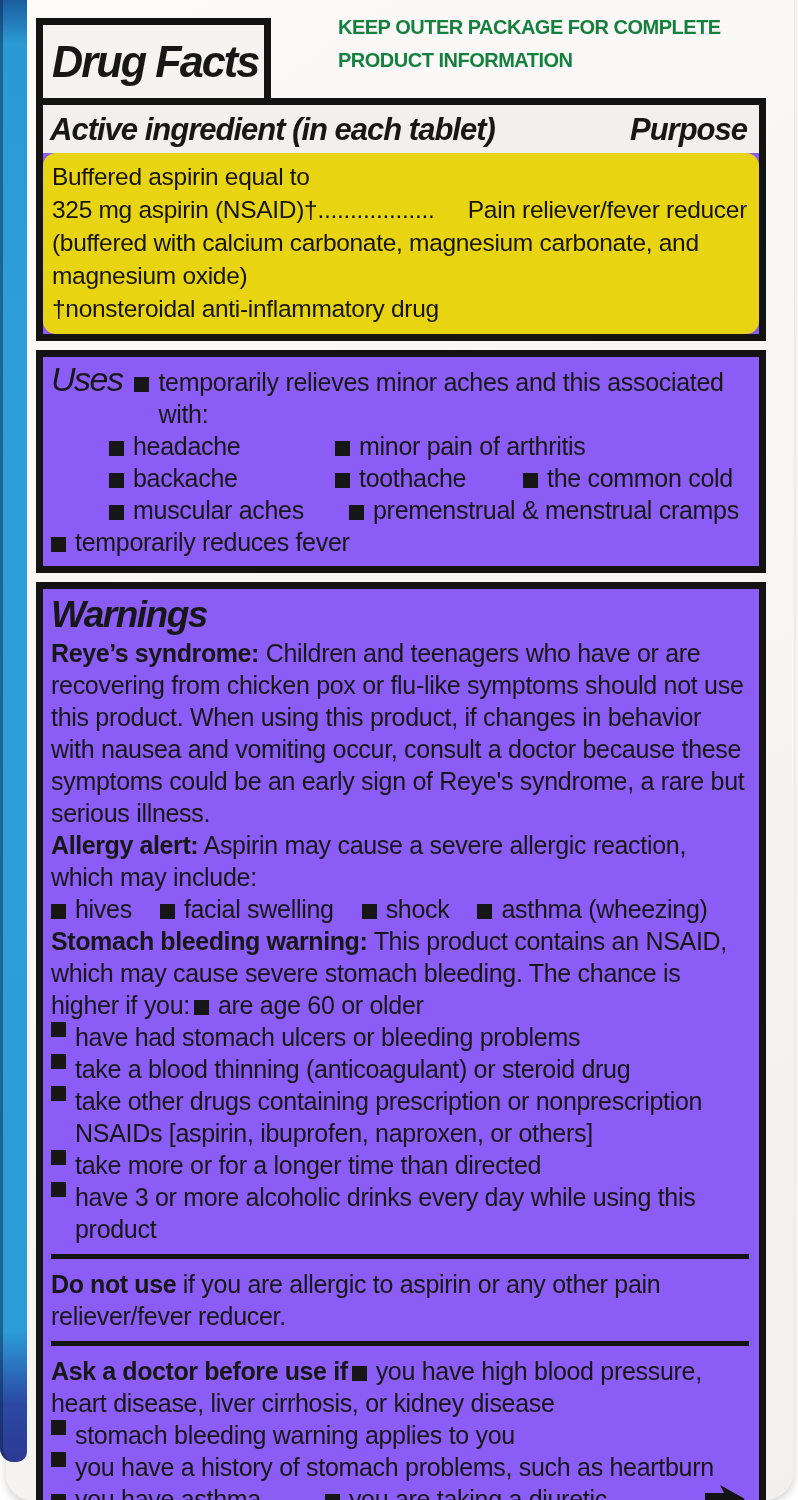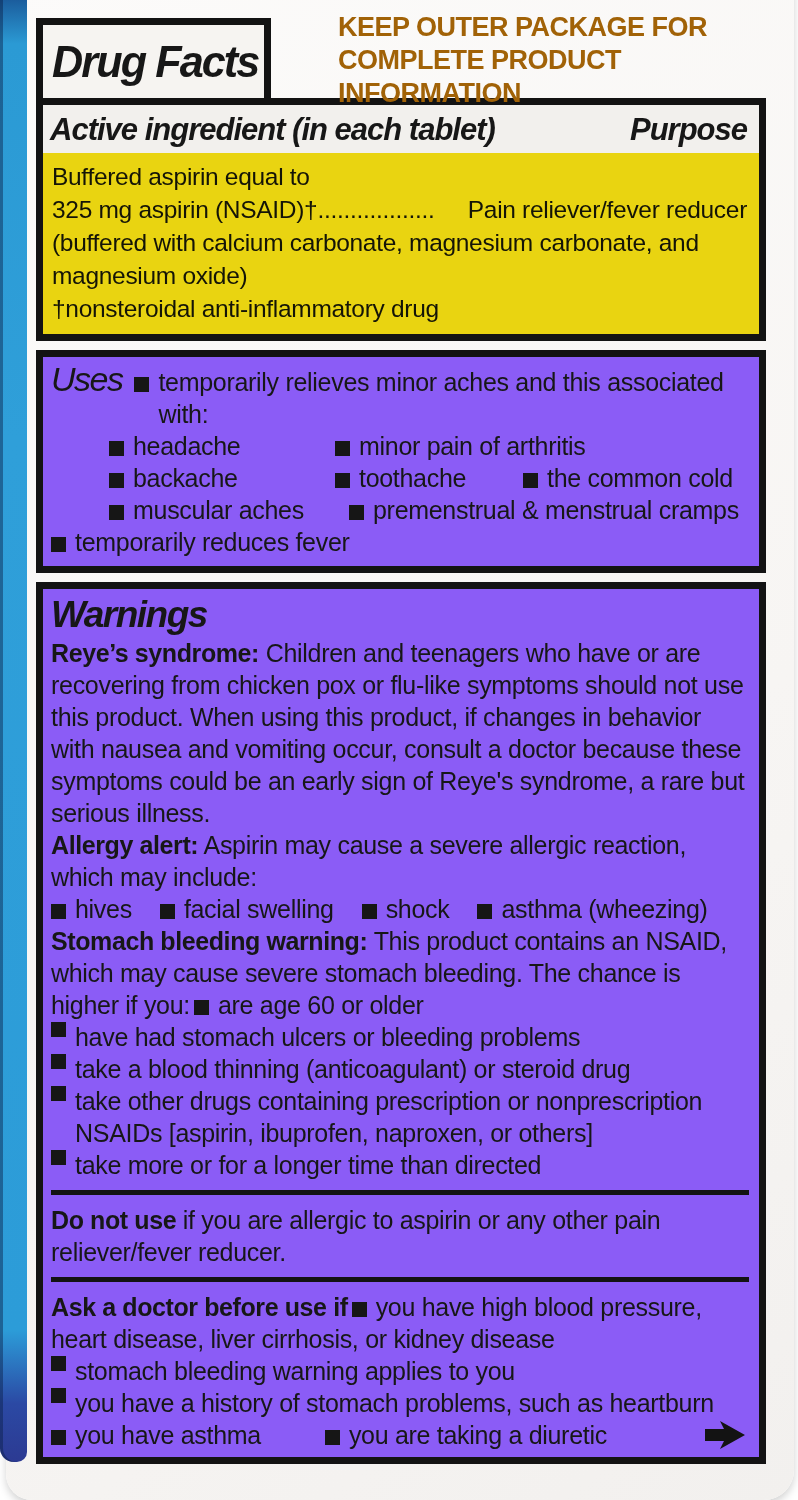--- a/index.html
+++ b/index.html
@@ -30,37 +30,37 @@
     position:absolute;left:0;top:0;width:212px;height:73px;
     border:7px solid #131313;background:#f6f4f1;z-index:2;
     display:flex;align-items:center;padding-left:9px;
   }
   .df-title{
     font-style:italic;font-weight:bold;font-size:45px;letter-spacing:-2px;
     transform:scaleX(.96);transform-origin:left center;white-space:nowrap;
   }
   .keep-note{
     position:absolute;left:302px;top:-7px;width:428px;
-    color:#a16207;font-weight:bold;font-size:27px;line-height:33px;
+    color:#15803d;font-weight:bold;font-size:20px;line-height:33px;
     letter-spacing:-.5px;
   }
 
   
   .box{border:7px solid #131313;background:#8b5cf6;}
   .gap{height:9px;}
 
   
   .ai-heading{
     display:flex;justify-content:space-between;align-items:baseline;
     font-style:italic;font-weight:bold;font-size:31px;letter-spacing:-1px;
     padding:7px 12px 5px 7px;background:#f2f0ed;
   }
   .yellow{
     background:#e9d411;padding:7px 12px 9px 9px;
-    font-size:24.5px;line-height:33px;letter-spacing:-.3px;color:#141407;
+    font-size:24.5px;line-height:33px;letter-spacing:-.3px;color:#141407;border-radius:13px;
   }
   .dotline{display:flex;white-space:nowrap;}
   .dotline .dots{flex:1;overflow:hidden;}
 
   
   .uses-body{padding:6px 10px 8px 8px;font-size:25px;line-height:32px;letter-spacing:-.3px;}
   .uses-intro{display:flex;align-items:baseline;}
   .uses-heading{font-style:italic;font-weight:normal;font-size:34px;letter-spacing:-1.5px;margin-right:12px;}
   .uses-row{display:flex;padding-left:26px;}
   .uses-row .c1{width:226px;padding-left:32px;}
@@ -176,20 +176,24 @@
             <span class="txt">take a blood thinning (anticoagulant) or steroid drug</span>
           </div>
         <div class="b-item">
             <span class="sq"></span>
             <span class="txt">take other drugs containing prescription or nonprescription NSAIDs [aspirin, ibuprofen, naproxen, or others]</span>
           </div>
         <div class="b-item">
             <span class="sq"></span>
             <span class="txt">take more or for a longer time than directed</span>
           </div>
+        <div class="b-item">
+            <span class="sq"></span>
+            <span class="txt">have 3 or more alcoholic drinks every day while using this product</span>
+          </div>
       </div>
 
       <div class="rule"></div>
 
       <p class="para"><b>Do not use</b> <span>if you are allergic to aspirin or any other pain reliever/fever reducer.</span></p>
 
       <div class="rule"></div>
 
       <p class="para"><b>Ask a doctor before use if</b><span class="sq inline"></span><span>you have high blood pressure, heart disease, liver cirrhosis, or kidney disease</span></p>
 

